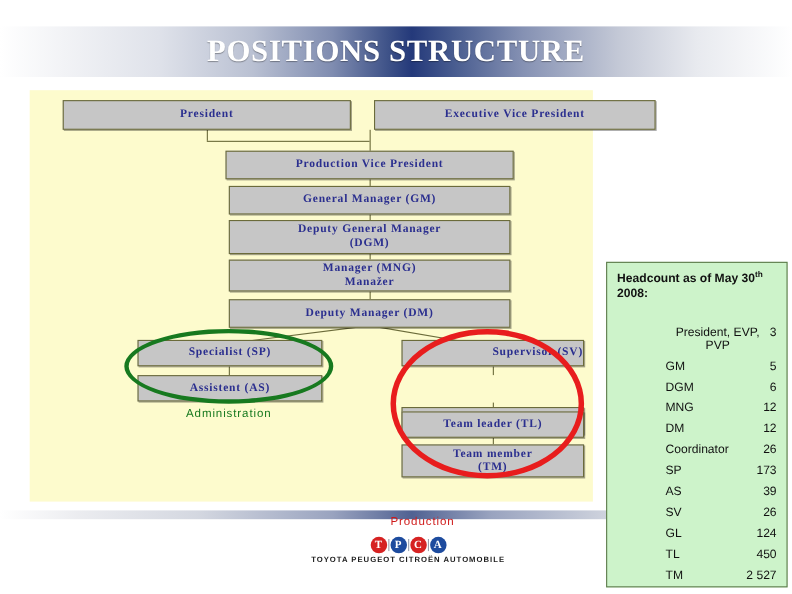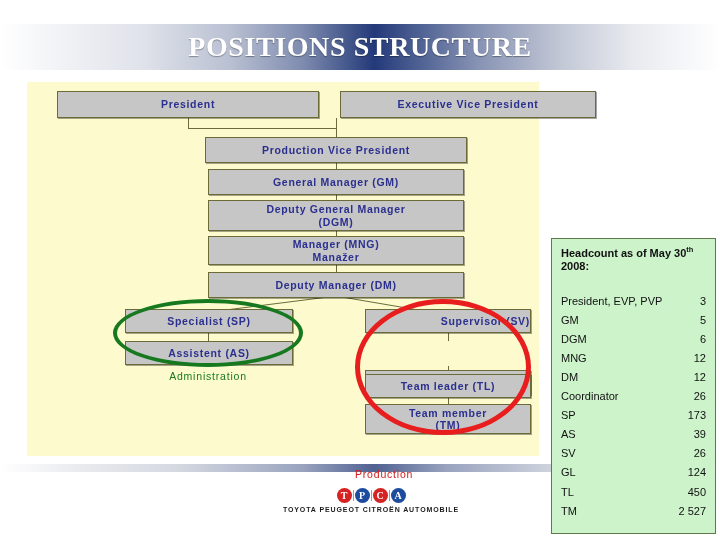--- a/index.html
+++ b/index.html
@@ -91,21 +91,21 @@
     background: #fdfbcd;
   }
 
   
   .node {
     position: absolute;
     background: #c6c6c6;
     border: 1px solid #6b6b3a;
     box-shadow: 1px 1px 0 rgba(0,0,0,0.35);
     color: #2b2f8f;
-    font-family: Liberation Sans, sans-serif;
+    font-family: Liberation Serif, serif;
     font-size: 10.5px;
     font-weight: bold;
     letter-spacing: 0.7px;
     display: flex;
     align-items: center;
     justify-content: center;
     text-align: center;
     line-height: 1.15;
     box-sizing: border-box;
     z-index: 3;
@@ -201,21 +201,21 @@
   }
   .hc-row {
     display: flex;
     justify-content: space-between;
     align-items: baseline;
     font-size: 11px;
     color: #111111;
     margin-bottom: 7.5px;
     line-height: 1.05;
   }
-  .hc-label { text-align: center; }
+  .hc-label { text-align: center; margin-left: 44px; }
   .hc-value { text-align: right; }
 
   
   #logo {
     position: absolute;
     left: 276px;
     top: 488px;
     width: 190px;
     z-index: 7;
     text-align: center;

